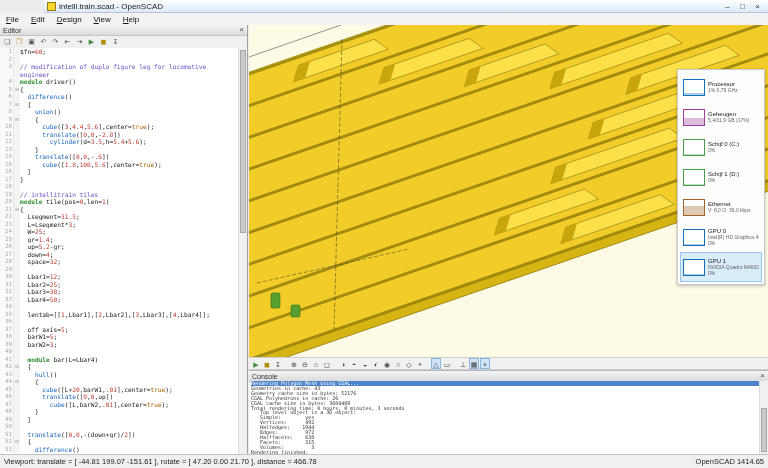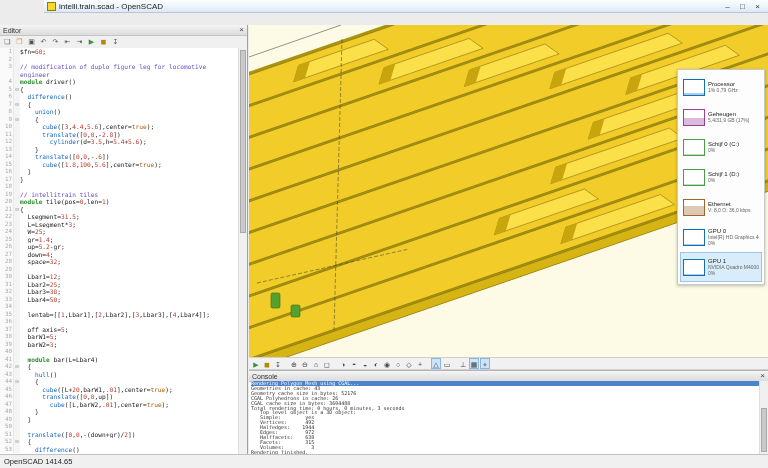--- a/index.html
+++ b/index.html
@@ -89,20 +89,27 @@
   <div class="titlebar">
     <span class="appicon"></span>
     <span class="title">intelli.train.scad - OpenSCAD</span>
     <span class="winbtns">
       <span class="wbtn">–</span>
       <span class="wbtn">□</span>
       <span class="wbtn">×</span>
     </span>
   </div>
 
+  <div class="menubar" id="menubar">
+      <span class="menu-item">File</span>
+      <span class="menu-item">Edit</span>
+      <span class="menu-item">Design</span>
+      <span class="menu-item">View</span>
+      <span class="menu-item">Help</span>
+    </div>
 
   <div class="editor">
     <div class="dockhead">
       <span>Editor</span>
       <span class="dockclose">×</span>
     </div>
     <div class="edtoolbar" id="edtoolbar">
         <span class="tbtn">❏</span>
         <span class="tbtn" style="color: rgb(200, 154, 58);">❒</span>
         <span class="tbtn">▣</span>
@@ -528,16 +535,17 @@
       <span>Console</span>
       <span class="dockclose">×</span>
     </div>
     <div class="conlines" id="conlines"><div class="conline hl">Rendering Polygon Mesh using CGAL...</div><div class="conline">Geometries in cache: 43</div><div class="conline">Geometry cache size in bytes: 52176</div><div class="conline">CGAL Polyhedrons in cache: 26</div><div class="conline">CGAL cache size in bytes: 3604488</div><div class="conline">Total rendering time: 0 hours, 0 minutes, 3 seconds</div><div class="conline">   Top level object is a 3D object:</div><div class="conline">   Simple:        yes</div><div class="conline">   Vertices:      492</div><div class="conline">   Halfedges:    1944</div><div class="conline">   Edges:         972</div><div class="conline">   Halffacets:    638</div><div class="conline">   Facets:        315</div><div class="conline">   Volumes:         3</div><div class="conline">Rendering finished.</div></div>
     <div class="vscroll conscroll">
       <div class="thumb" style="bottom:2px;height:60%;"></div>
     </div>
   </div>
 
   <div class="statusbar">
+    <span>Viewport: translate = [ -44.81 199.07 -151.61 ], rotate = [ 47.20 0.00 21.70 ], distance = 466.78</span>
     <span>OpenSCAD 1414.65</span>
   </div>
 
 </div>
 
 </body></html>

